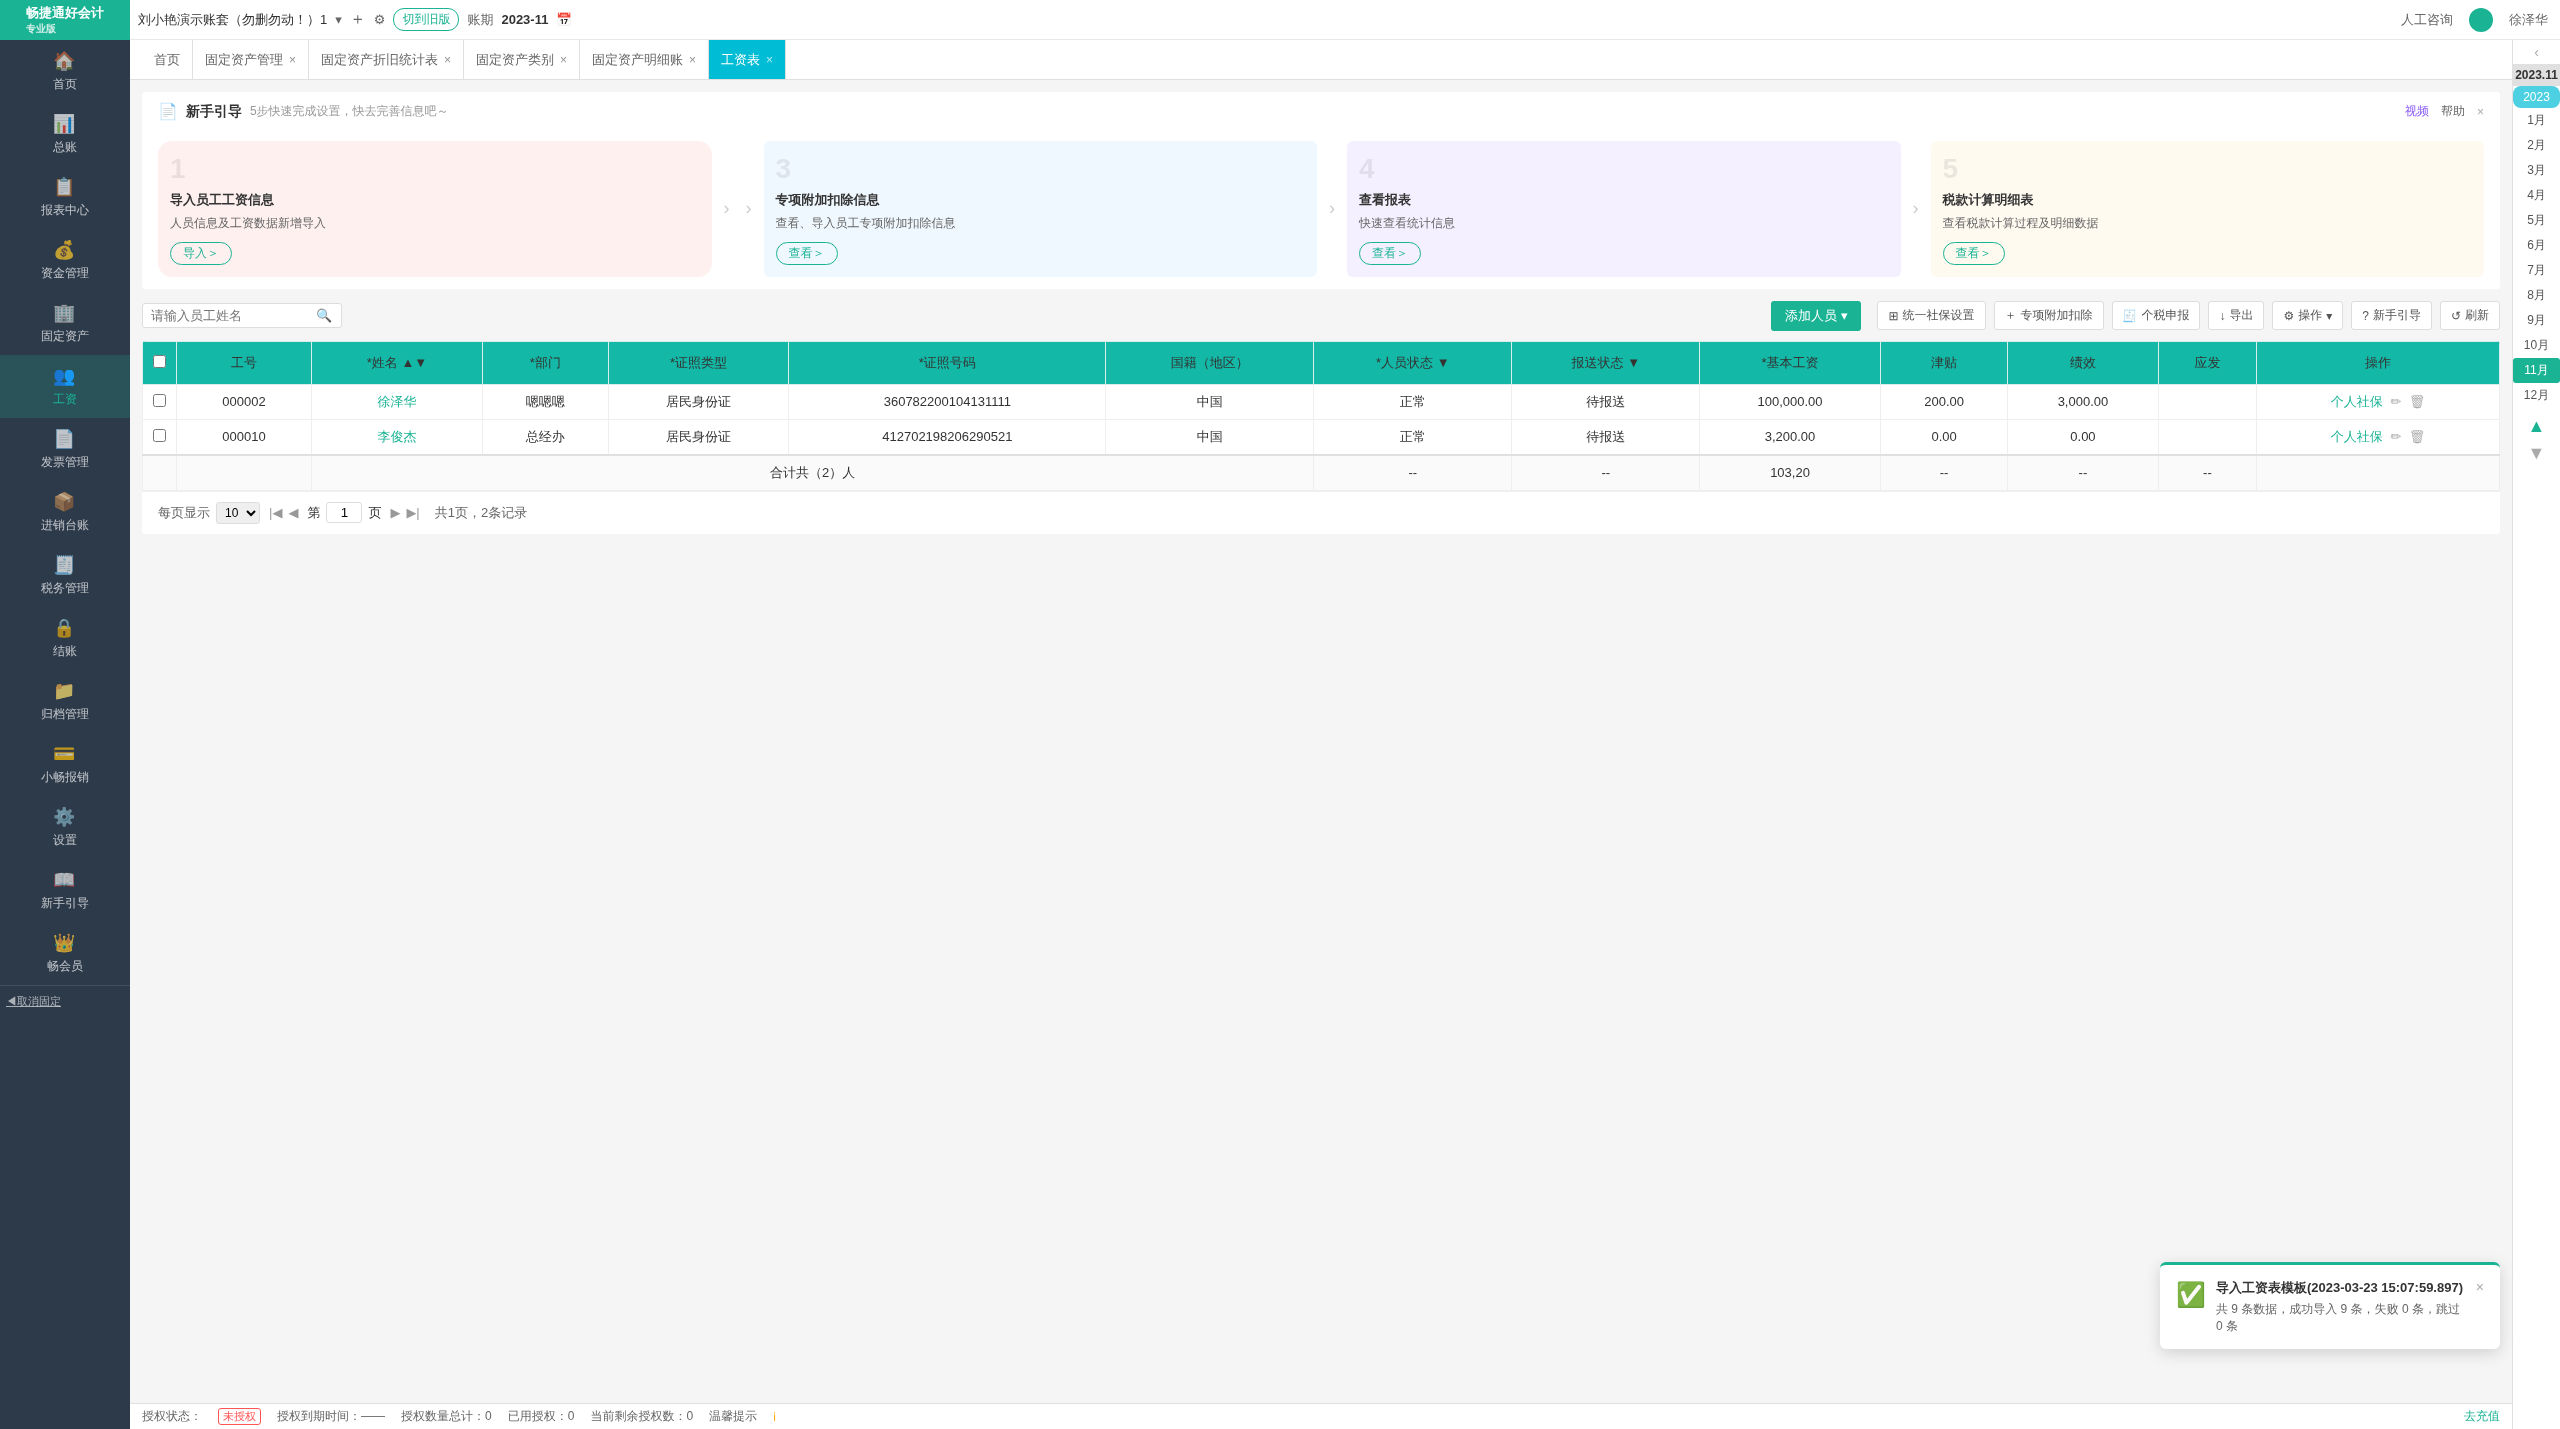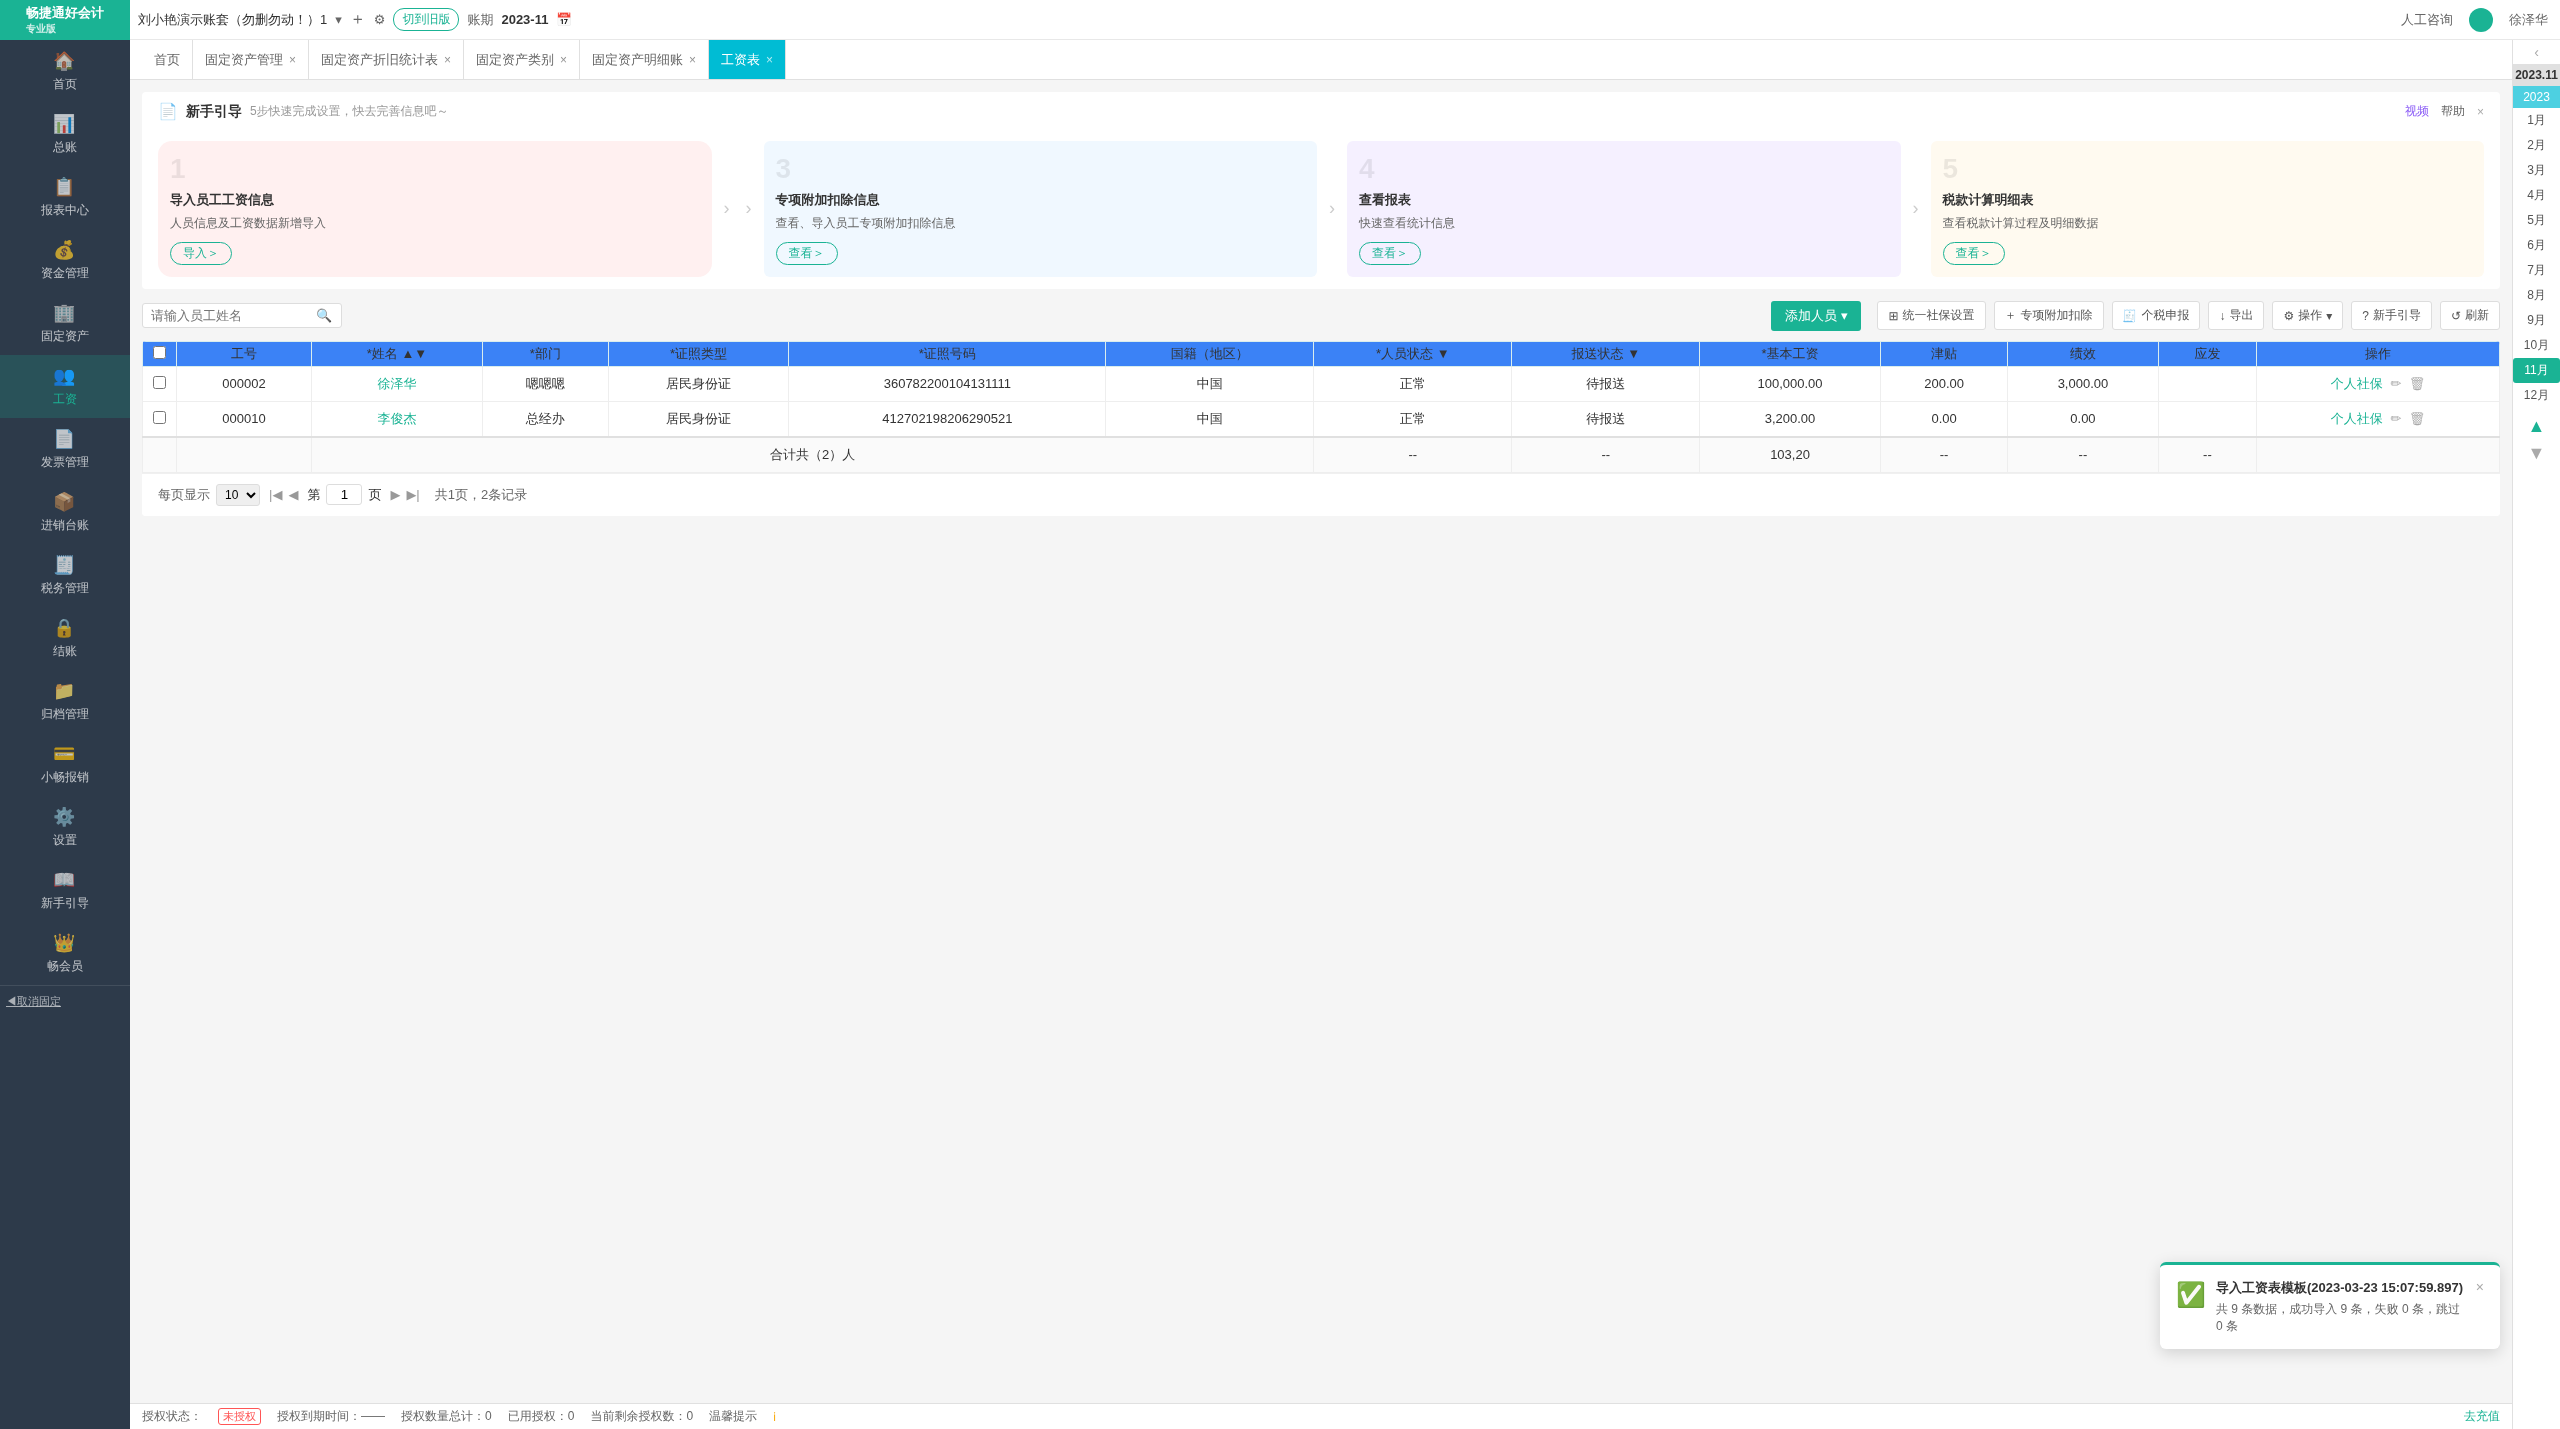--- a/index.html
+++ b/index.html
@@ -199,24 +199,24 @@
     .toolbar-spacer { flex: 1; }
 
     
     .data-table {
       width: 100%;
       border-collapse: collapse;
       background: #fff;
       font-size: 13px;
     }
     .data-table th {
-      background: #3b82f6;
+      background: #14b8a6;
       color: #333;
       font-weight: normal;
-      padding: 3px 10px;
+      padding: 12px 10px;
       text-align: center;
       border: 1px solid #d9eded;
       white-space: nowrap;
     }
     .data-table td {
       padding: 8px 10px;
       text-align: center;
       border: 1px solid #eee;
       color: #333;
     }
@@ -259,20 +259,21 @@
       color: #333;
       font-weight: bold;
     }
     .calendar-month {
       width: 100%;
       text-align: center;
       padding: 4px 0;
       font-size: 12px;
       color: #555;
       cursor: pointer;
+      border-radius: 8px;
     }
     .calendar-month.active-year { background: #4dd0e1; color: #fff; }
     .calendar-month.active { background: #1ab394; color: #fff; border-radius: 3px; }
     .cal-nav { width: 100%; display: flex; justify-content: center; padding: 4px 0; color: #aaa; cursor: pointer; font-size: 14px; }
 
     
     .toast {
       position: fixed;
       bottom: 80px;
       right: 60px;

